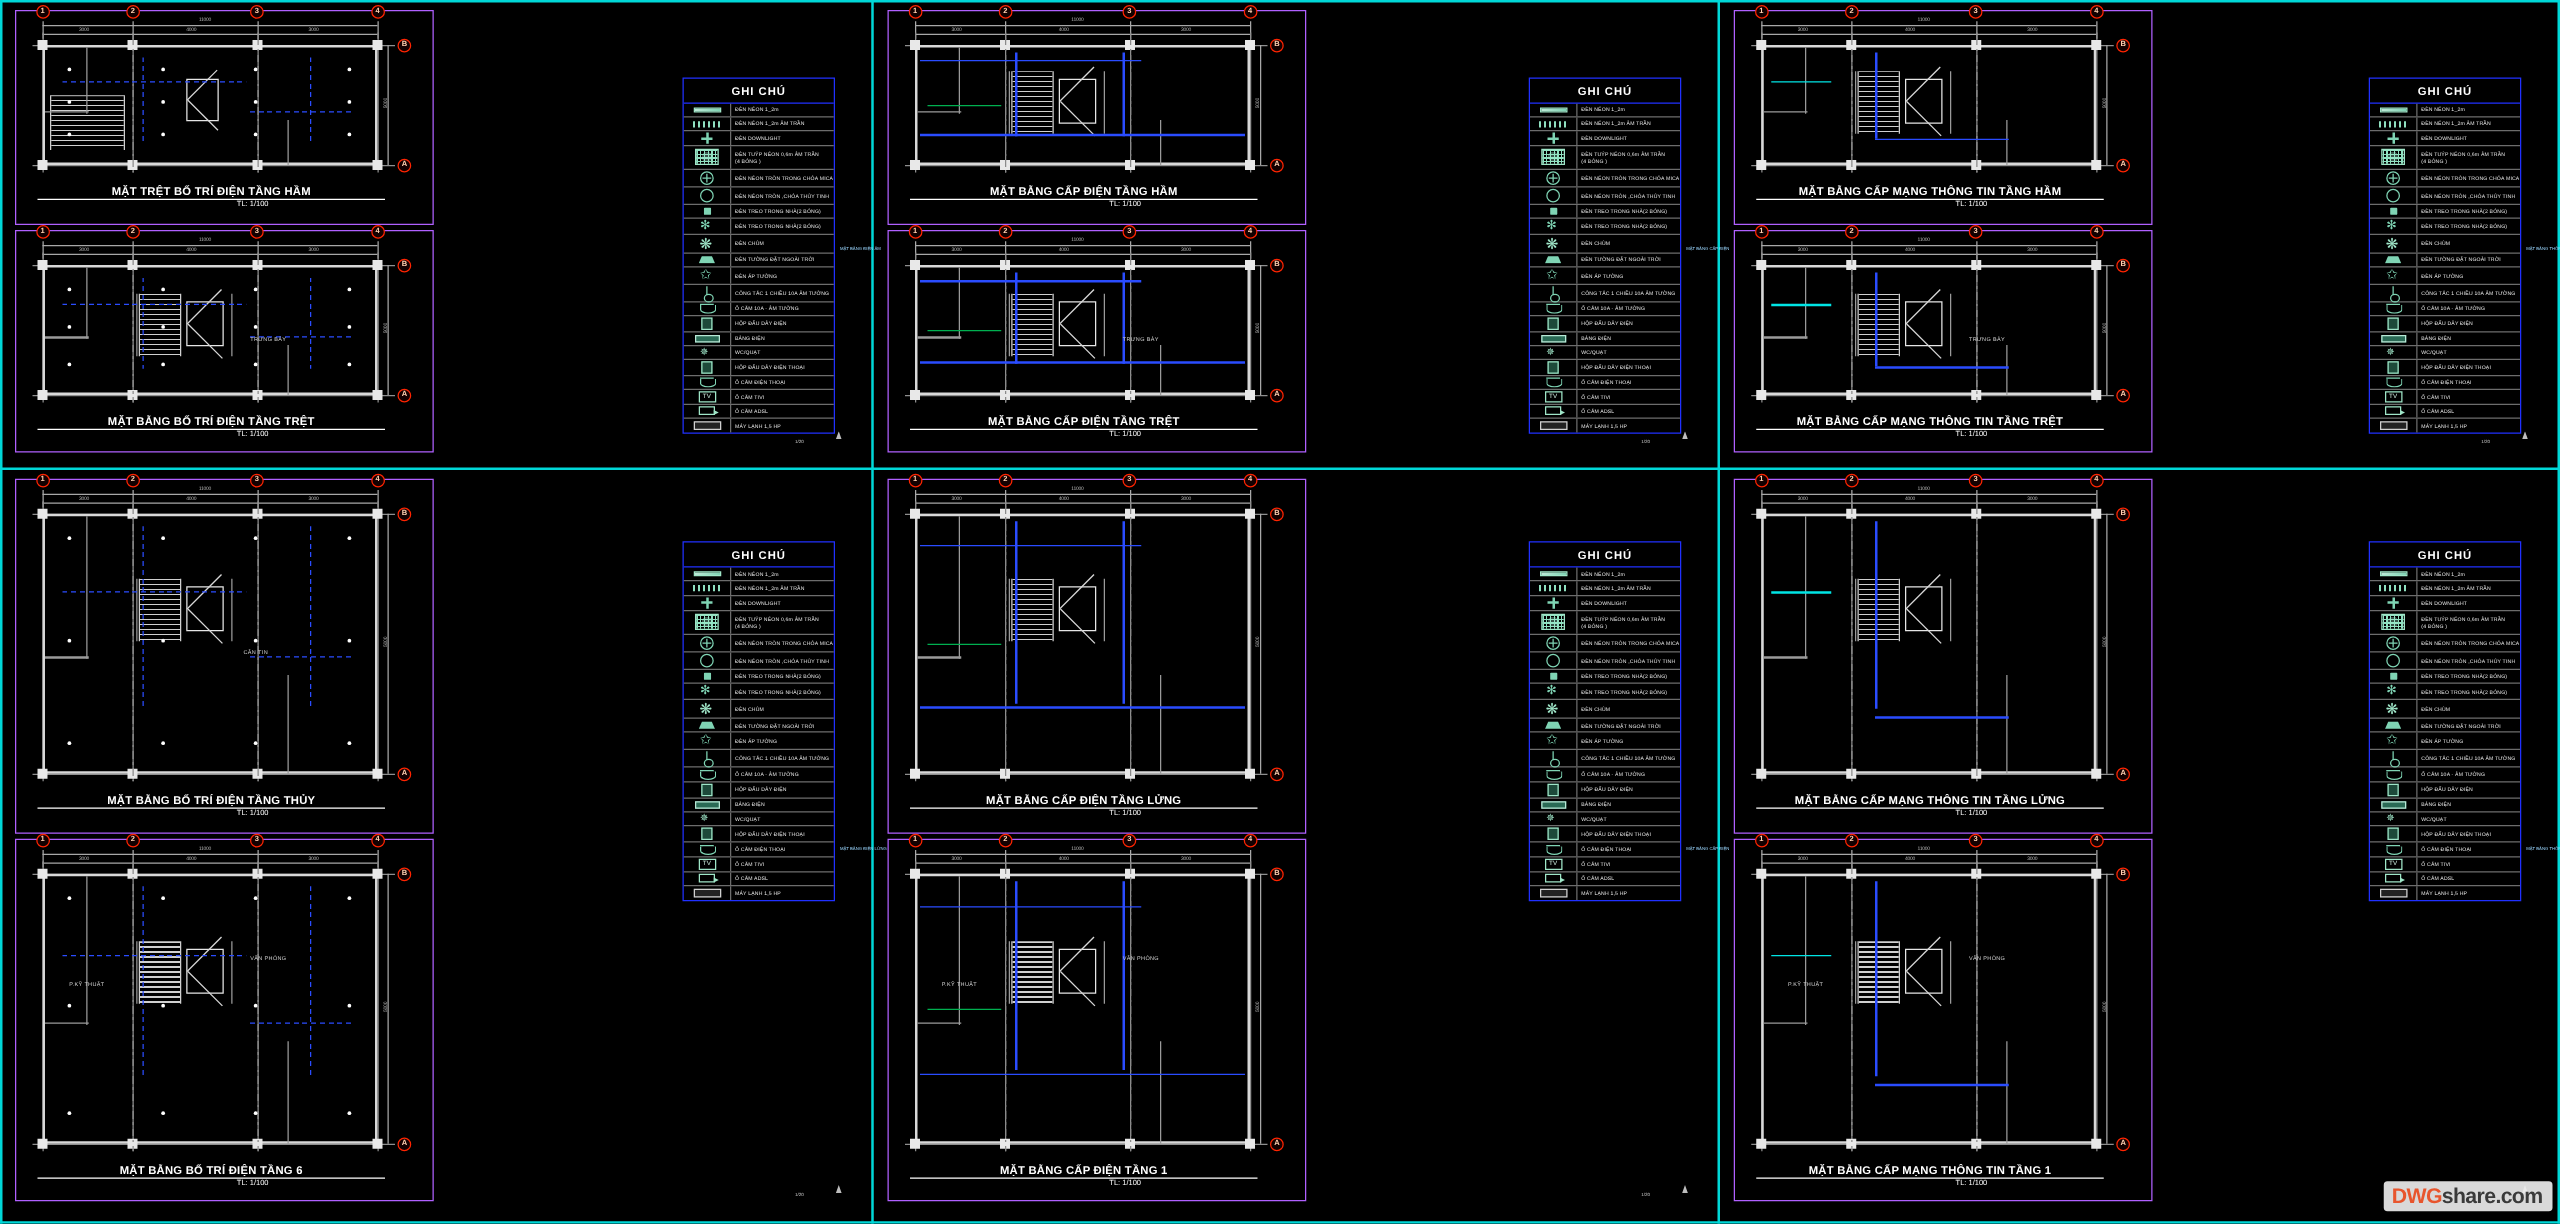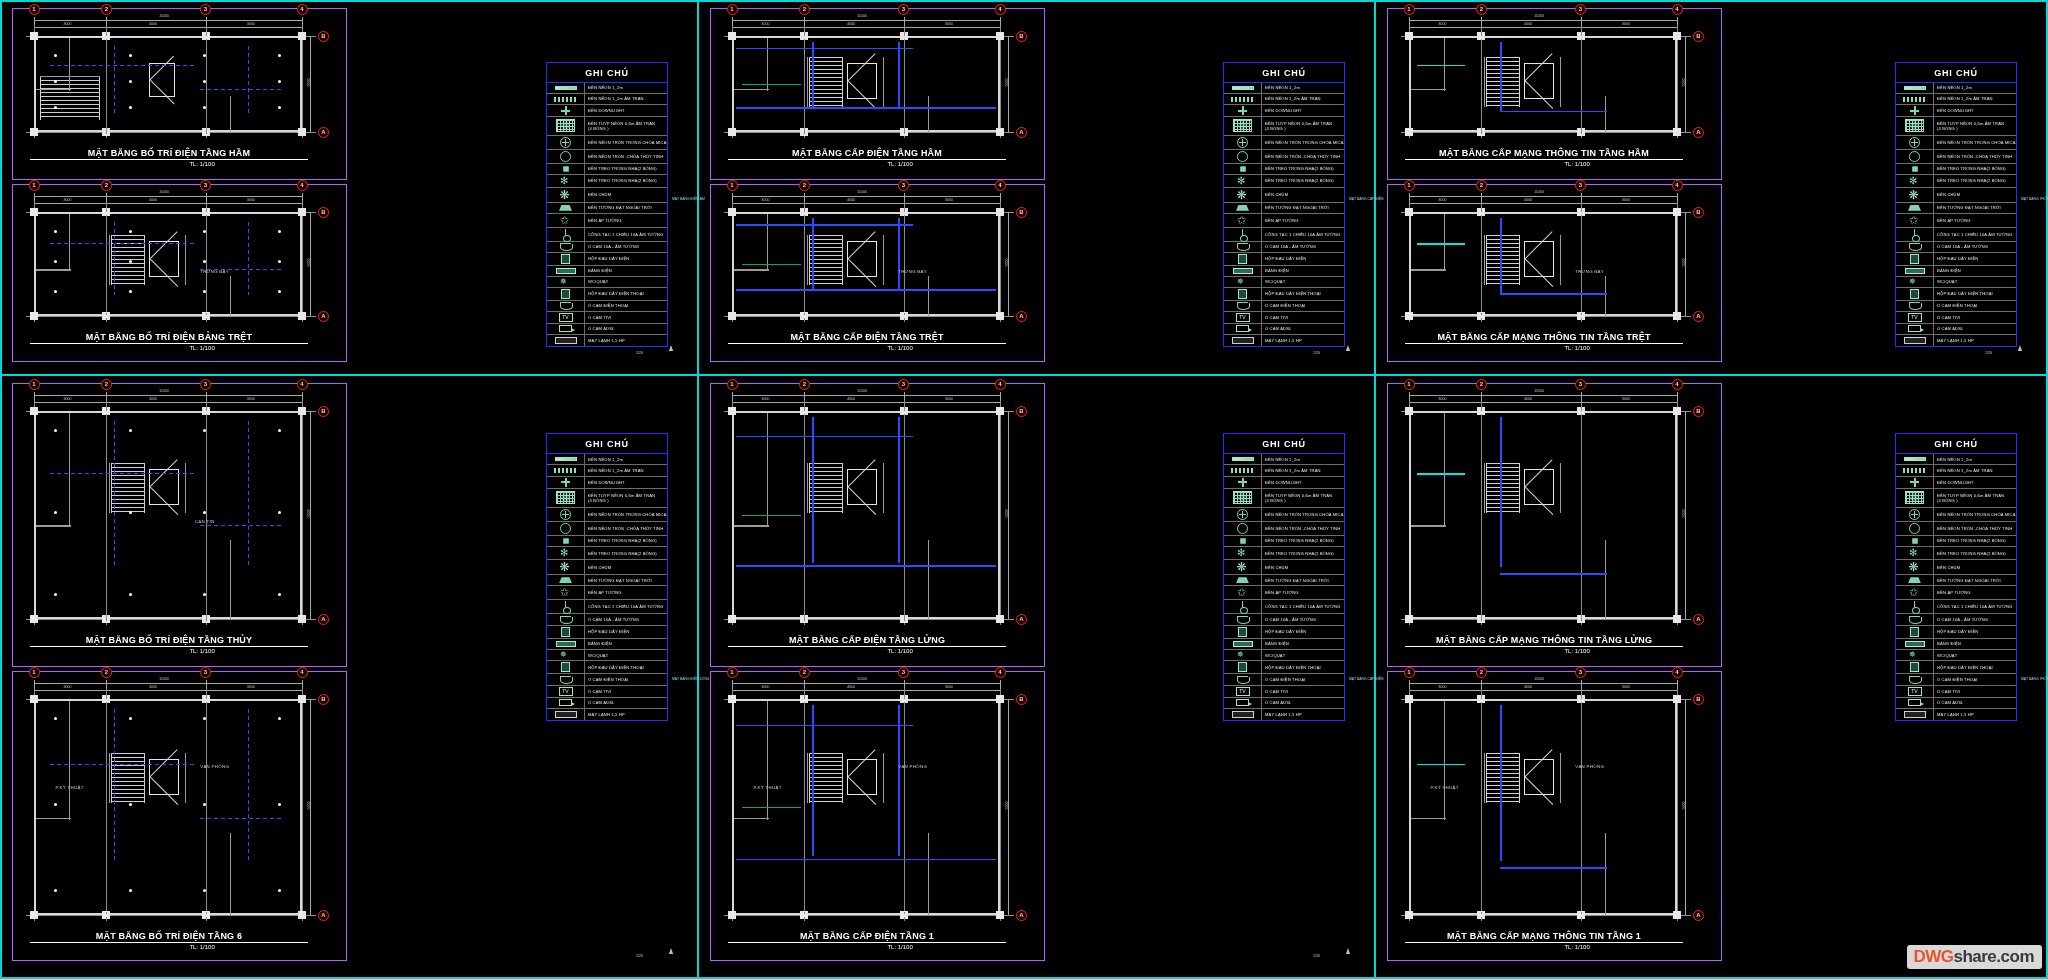--- a/index.html
+++ b/index.html
@@ -238,21 +238,21 @@
           <div class="" style="position: absolute; left: 187.333px; top: 70px; width: 3px; height: 3px; background: rgb(255, 255, 255); border-radius: 50%;"></div>
           <div class="" style="position: absolute; left: 262px; top: 70px; width: 3px; height: 3px; background: rgb(255, 255, 255); border-radius: 50%;"></div>
           <div class="" style="position: absolute; left: 38px; top: 96px; width: 3px; height: 3px; background: rgb(255, 255, 255); border-radius: 50%;"></div>
           <div class="" style="position: absolute; left: 112.667px; top: 96px; width: 3px; height: 3px; background: rgb(255, 255, 255); border-radius: 50%;"></div>
           <div class="" style="position: absolute; left: 187.333px; top: 96px; width: 3px; height: 3px; background: rgb(255, 255, 255); border-radius: 50%;"></div>
           <div class="" style="position: absolute; left: 262px; top: 96px; width: 3px; height: 3px; background: rgb(255, 255, 255); border-radius: 50%;"></div>
           <div class="dash-line" style="left: 34px; top: 54.8px; width: 147.4px;"></div>
           <div class="dash-line-v" style="left: 98.4px; top: 36px; height: 67.2px;"></div>
           <div class="dash-line-v" style="left: 232.4px; top: 36px; height: 67.2px;"></div>
           <div class="dash-line" style="left: 184.16px; top: 78.8px; width: 80.4px;"></div>
-          <div class="plan-title" style="left: 14px; top: 138px; width: 278px;">MẶT BẰNG BỐ TRÍ ĐIỆN TẦNG HẦM</div>
+          <div class="plan-title" style="left: 14px; top: 138px; width: 278px;">MẶT TRỆT BỐ TRÍ ĐIỆN TẦNG HẦM</div>
           <div class="plan-scale" style="left: 173.44px; top: 151px;">TL: 1/100</div>
         </div>
         <div class="plan" style="left: 14px; top: 184px; width: 330px; height: 176px;">
           <div class="dimline" style="left: 18px; top: 10px; width: 268px;"></div>
           <div class="dimline" style="left: 18px; top: 17px; width: 268px;"></div>
           <div class="dimtick" style="left: 18px; top: 7px; height: 14px;"></div>
           <div class="dimtxt" style="left: 47.18px; top: 11px;">3000</div>
           <div class="dimtick" style="left: 90.36px; top: 7px; height: 14px;"></div>
           <div class="dimtxt" style="left: 132.94px; top: 11px;">4000</div>
           <div class="dimtick" style="left: 189.52px; top: 7px; height: 14px;"></div>
@@ -304,21 +304,21 @@
           <div class="" style="position: absolute; left: 262px; top: 74px; width: 3px; height: 3px; background: rgb(255, 255, 255); border-radius: 50%;"></div>
           <div class="" style="position: absolute; left: 38px; top: 104px; width: 3px; height: 3px; background: rgb(255, 255, 255); border-radius: 50%;"></div>
           <div class="" style="position: absolute; left: 112.667px; top: 104px; width: 3px; height: 3px; background: rgb(255, 255, 255); border-radius: 50%;"></div>
           <div class="" style="position: absolute; left: 187.333px; top: 104px; width: 3px; height: 3px; background: rgb(255, 255, 255); border-radius: 50%;"></div>
           <div class="" style="position: absolute; left: 262px; top: 104px; width: 3px; height: 3px; background: rgb(255, 255, 255); border-radius: 50%;"></div>
           <div class="dash-line" style="left: 34px; top: 57.2px; width: 147.4px;"></div>
           <div class="dash-line-v" style="left: 98.4px; top: 36px; height: 72.8px;"></div>
           <div class="dash-line-v" style="left: 232.4px; top: 36px; height: 72.8px;"></div>
           <div class="dash-line" style="left: 184.16px; top: 83.2px; width: 80.4px;"></div>
           <div class="room-label" style="left: 184.16px; top: 83.2px;">TRƯNG BÀY</div>
-          <div class="plan-title" style="left: 14px; top: 146px; width: 278px;">MẶT BẰNG BỐ TRÍ ĐIỆN BẢNG TRỆT</div>
+          <div class="plan-title" style="left: 14px; top: 146px; width: 278px;">MẶT BẰNG BỐ TRÍ ĐIỆN TẦNG TRỆT</div>
           <div class="plan-scale" style="left: 173.44px; top: 159px;">TL: 1/100</div>
         </div>
         <div class="legend" style="left: 544px; top: 60px; width: 122px;">
           <div class="legend-title" style="height: 20px;">GHI CHÚ</div>
           <div class="legend-row" style="min-height: 11px;">
             <div class="legend-sym">
               <span class="s-neon"></span>
             </div>
             <div class="legend-txt">ĐÈN NÉON 1_2m</div>
           </div>

